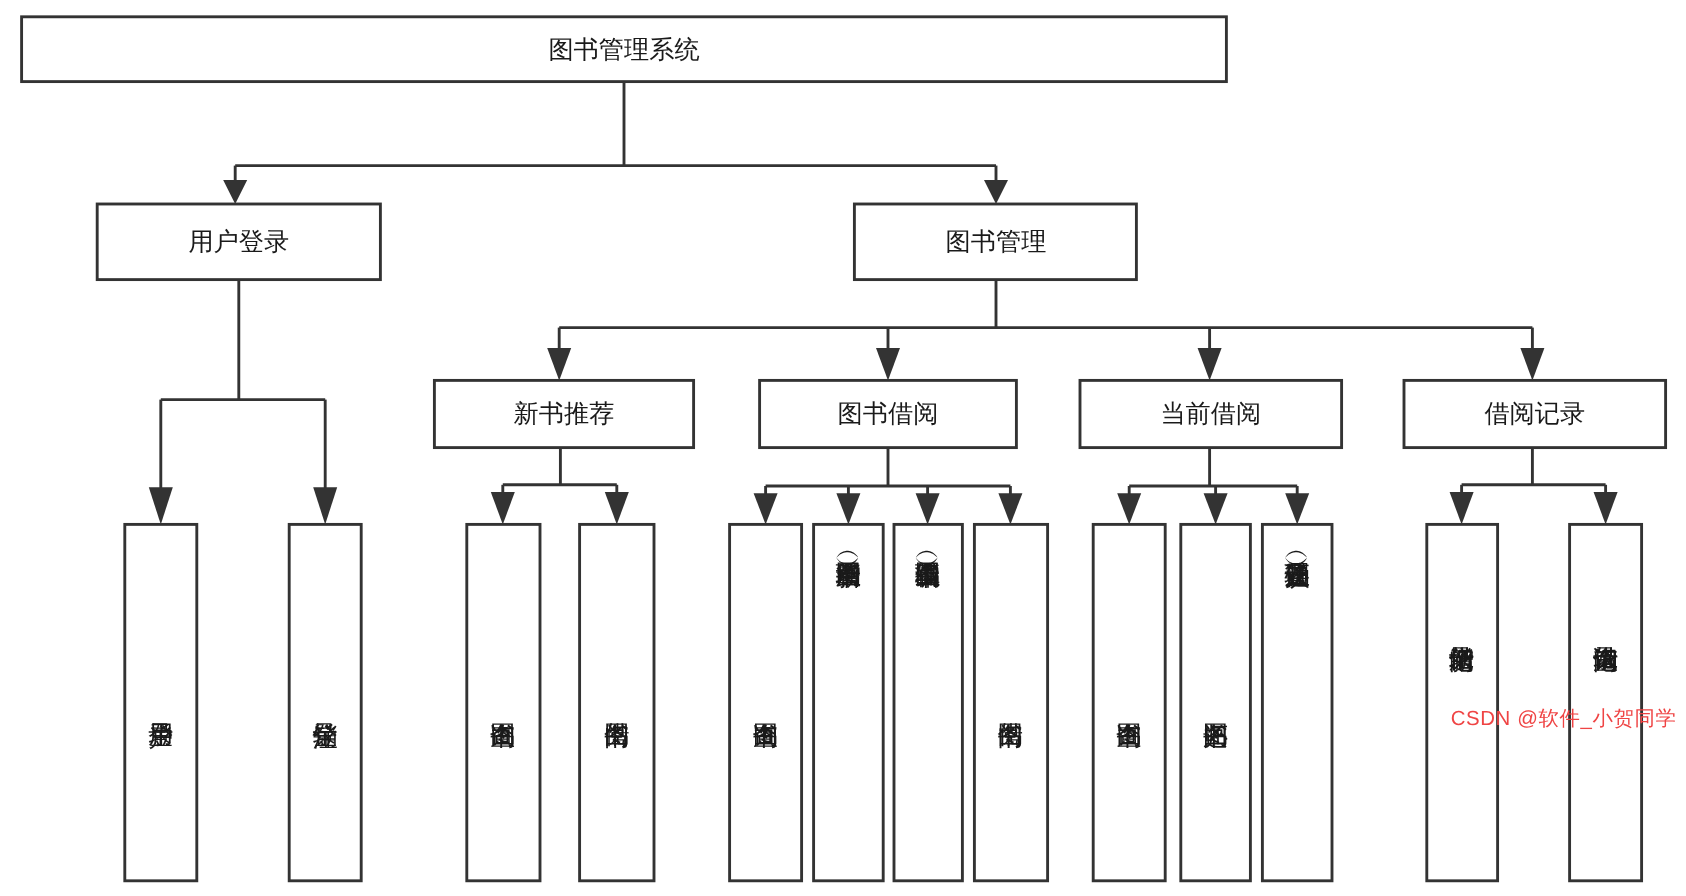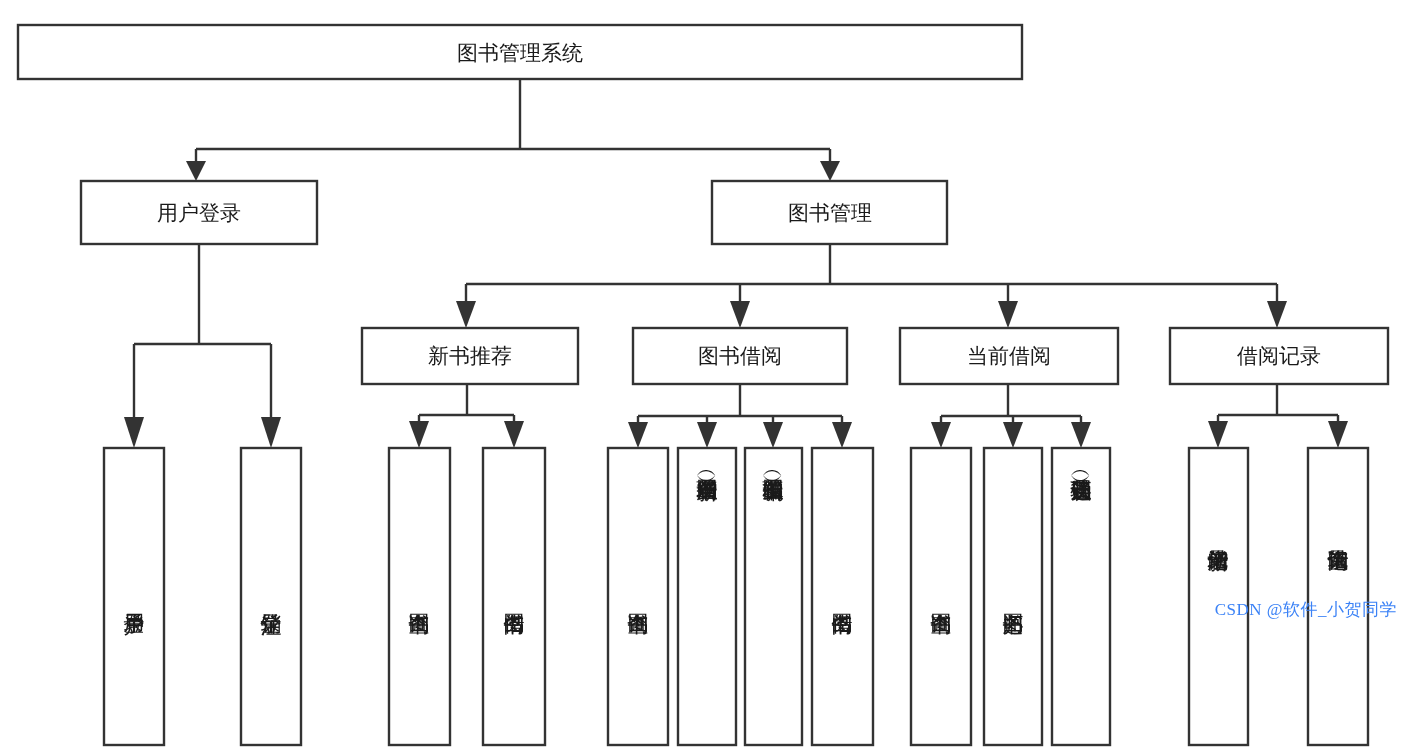--- a/index.html
+++ b/index.html
@@ -11,21 +11,20 @@
     width: 1405px;
     height: 747px;
     font-family: "DejaVu Sans", "Liberation Sans", sans-serif;
     overflow: hidden;
   }
   #diagram-root {
     position: relative;
     width: 1405px;
     height: 616px;
     background: #ffffff;
-    margin-top: 11px;
   }
   svg#tree-svg {
     position: absolute;
     left: 0;
     top: 0;
     width: 1405px;
     height: 747px;
     display: block;
   }
   .node-box {
@@ -53,23 +52,23 @@
   .node-label-v {
     font-family: "DejaVu Sans", "Liberation Sans", sans-serif;
     font-size: 21px;
     fill: #1a1a1a;
     text-anchor: middle;
   }
   .watermark-text {
     position: absolute;
     right: 8px;
     bottom: 6px;
-    font-family: Liberation Serif, serif;
+    font-family: Liberation Sans, sans-serif;
     font-size: 17px;
-    color: #3b82f6;
+    color: #ef4444;
     white-space: nowrap;
     letter-spacing: 0.5px;
     user-select: none;
   }
 </style>
 </head>
 <body>
 
 <div id="diagram-root">
 

